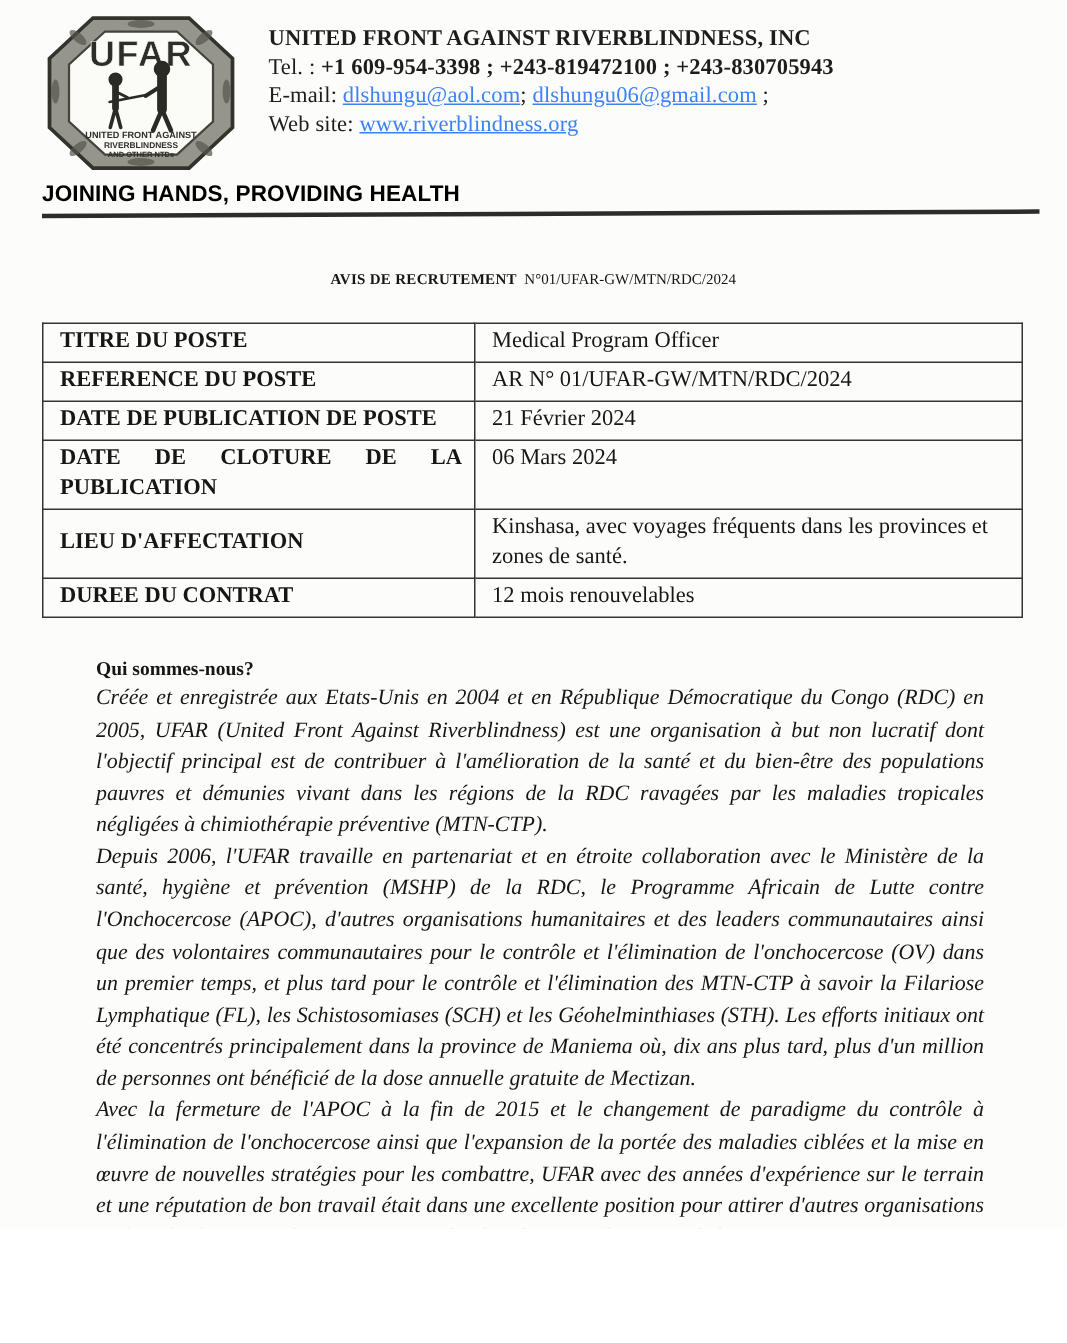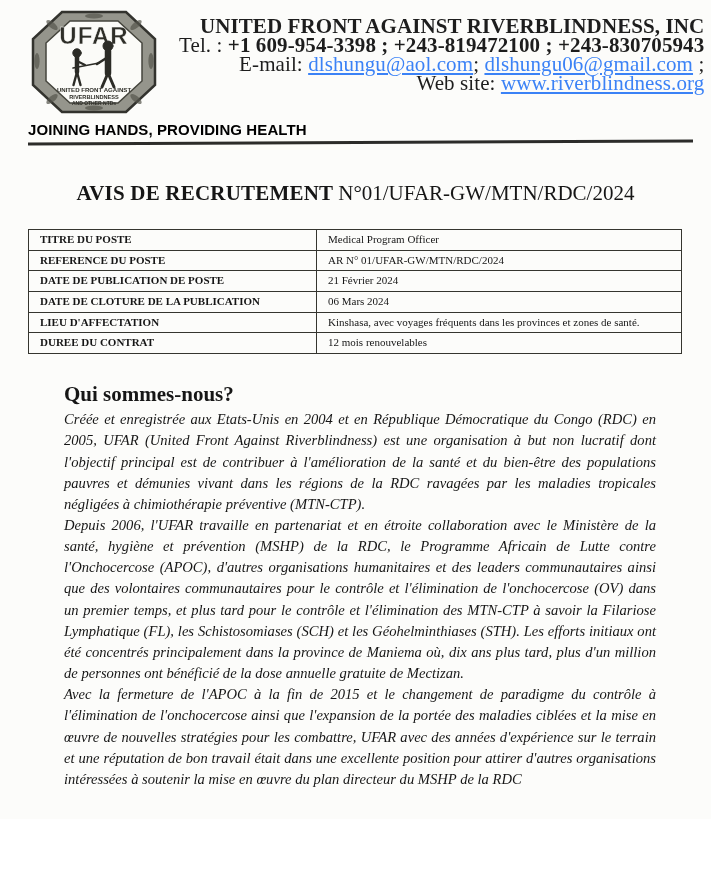--- a/index.html
+++ b/index.html
@@ -4,45 +4,45 @@
 <style>
   html,body { margin:0; padding:0; background:#ffffff; }
   .page {
     width:711px; height:819px; position:relative; overflow:hidden;
     background:#fcfcfa; color:#1d1d1d;
     font-family:"Liberation Serif", serif;
   }
   
   .letterhead { display:flex; align-items:flex-start; padding:9px 18px 0 28px; height:109px; }
   .logo-box { flex:0 0 132px; }
-  .contact { margin-left:19px; padding-top:8px; font-size:21px; font-weight:bold; line-height:19px; letter-spacing:0.1px;text-align:right; }
+  .contact { margin-left:19px; padding-top:8px; font-size:15px; font-weight:bold; line-height:19px; letter-spacing:0.1px; }
   .contact .row { white-space:nowrap; }
   .lbl-inline { font-weight:normal;margin-top:28px; }
   a.doc-link { color:#3b82f6; font-weight:normal; text-decoration:underline; cursor:pointer; }
   .sep { font-weight:normal; }
   .slogan {
     font-family:"Liberation Sans", sans-serif; font-weight:bold; font-size:15px;
     letter-spacing:0.1px; padding:3px 0 0 28px; color:#000000;
   }
   .rule { height:0; border-top:3px solid #2c2c2a; margin:3px 18px 0 28px; transform:rotate(-0.25deg); }
   
-  .doc-title { text-align:center; margin-top:37px; font-size:21px; color:#161616; }
+  .doc-title { text-align:center; margin-top:37px; font-size:10px; color:#161616; }
   .doc-title .b { font-weight:bold; letter-spacing:0.2px; }
   .doc-title .n { margin-left:5px; }
   
   table.job { border-collapse:collapse; margin:23px 0 0 28px; width:654px; table-layout:fixed; }
   table.job td {
-    border:1.8px solid #35352f; font-size:11px; line-height:1.33;
+    border:1.8px solid #35352f; font-size:15px; line-height:1.33;
     padding:2px 8px 3px 11px; color:#161616;
   }
   td.fl { font-weight:bold; width:268px; text-align:justify; vertical-align:middle; }
   td.fv { vertical-align:top; }
   
   .body-text { padding:0 55px 0 64px; font-size:14.6px; line-height:1.45; color:#161616; }
-  .section-heading { font-weight:bold; margin:25px 0 0 0; font-size:21px; }
+  .section-heading { font-weight:bold; margin:25px 0 0 0; font-size:13px; }
   p.para { text-align:justify; margin:0 0 0 0;font-style:italic; }
   
   .logo-acronym { font-family:"Liberation Sans", sans-serif; font-weight:bold; }
   .logo-cap { font-family:"Liberation Sans", sans-serif; font-weight:bold; }
 </style>
 </head>
 <body>
 
 <div class="page">
 

